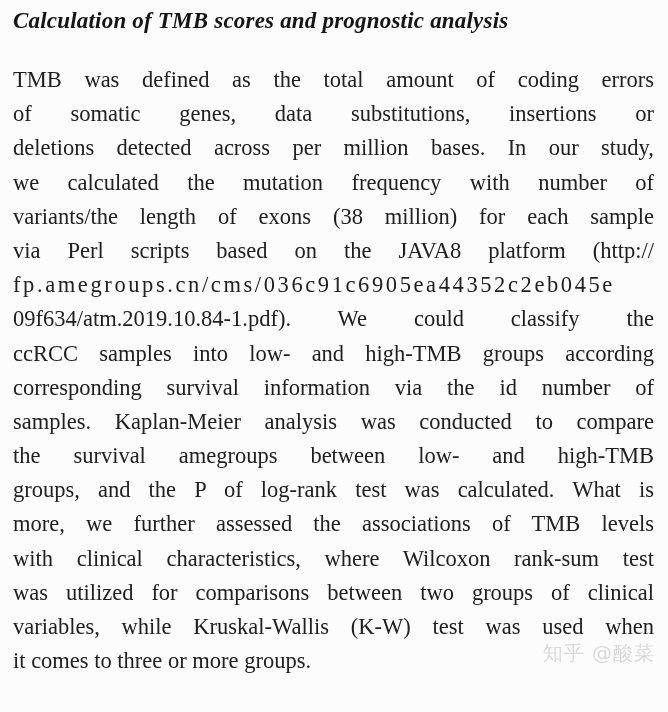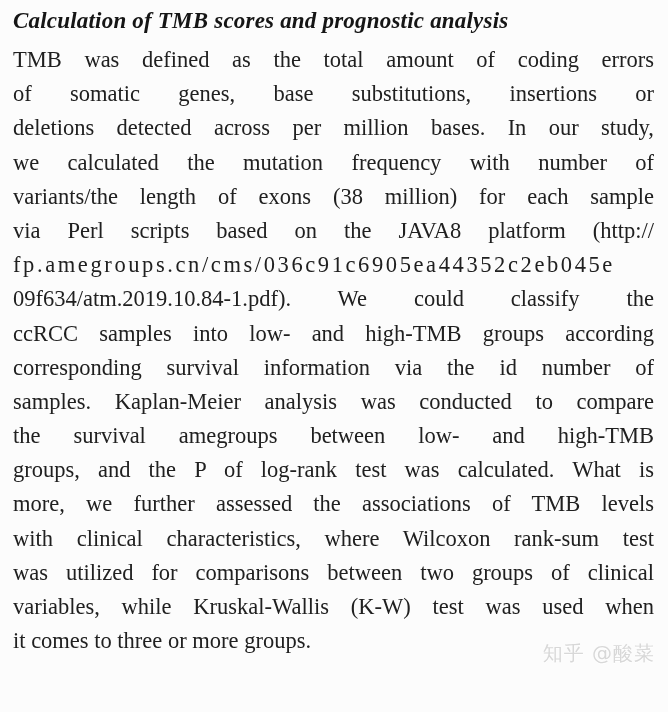--- a/index.html
+++ b/index.html
@@ -26,21 +26,21 @@
     margin: 0;
     font-family: "Liberation Serif", "DejaVu Serif", serif;
     font-size: 23px;
     font-weight: bold;
     font-style: italic;
     line-height: 28px;
     color: #151515;
     letter-spacing: 0.2px;
   }
   .para {
-    margin-top: 8px;
+    margin-top: 28px;
   }
   .line {
     font-size: 22.5px;
     line-height: 34.2px;
     color: #202020;
     text-align: justify;
     text-align-last: justify;
     white-space: normal;
     height: 34.2px;
     overflow: hidden;
@@ -69,21 +69,21 @@
 </style>
 </head>
 <body>
 
 <div class="sheet">
 
   <h1 class="heading">Calculation of TMB scores and prognostic analysis</h1>
 
   <div class="para">
     <div class="line">TMB was defined as the total amount of coding errors</div>
-    <div class="line">of somatic genes, base substitutions, insertions or</div>
+    <div class="line">of somatic genes, data substitutions, insertions or</div>
     <div class="line">deletions detected across per million bases. In our study,</div>
     <div class="line">we calculated the mutation frequency with number of</div>
     <div class="line">variants/the length of exons (38 million) for each sample</div>
     <div class="line">via Perl scripts based on the JAVA8 platform (http://</div>
     <div class="line spread">fp.amegroups.cn/cms/036c91c6905ea44352c2eb045e</div>
     <div class="line">09f634/atm.2019.10.84-1.pdf). We could classify the</div>
     <div class="line">ccRCC samples into low- and high-TMB groups according</div>
     <div class="line">corresponding survival information via the id number of</div>
     <div class="line">samples. Kaplan-Meier analysis was conducted to compare</div>
     <div class="line">the survival amegroups between low- and high-TMB</div>

